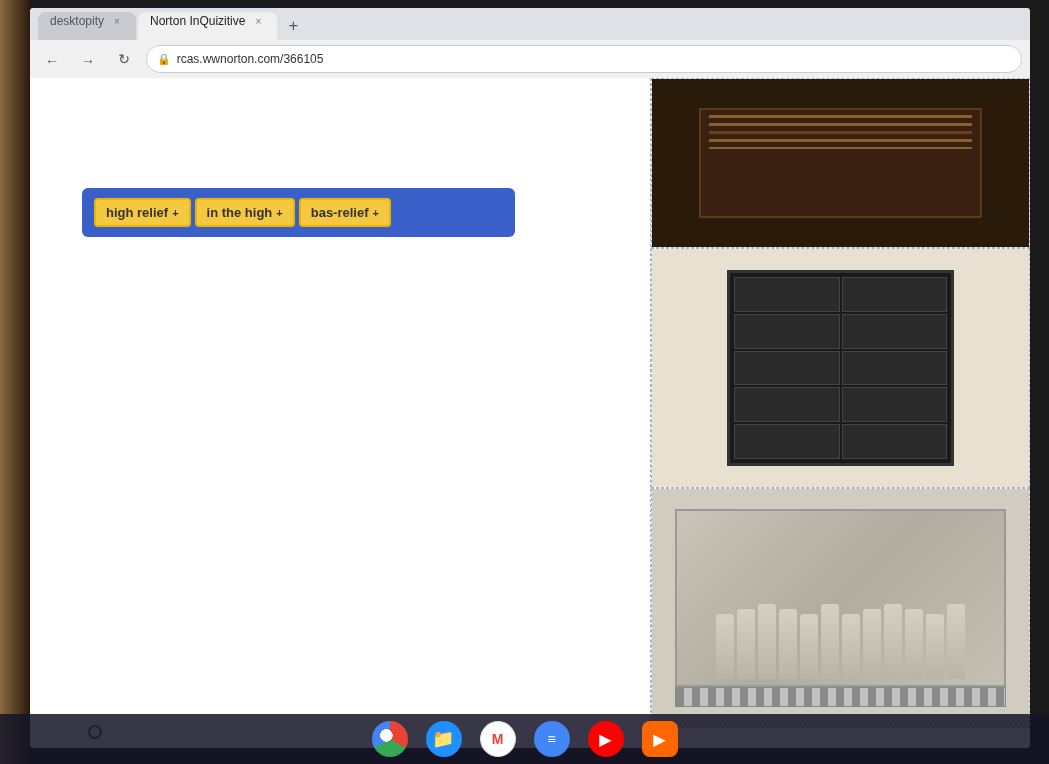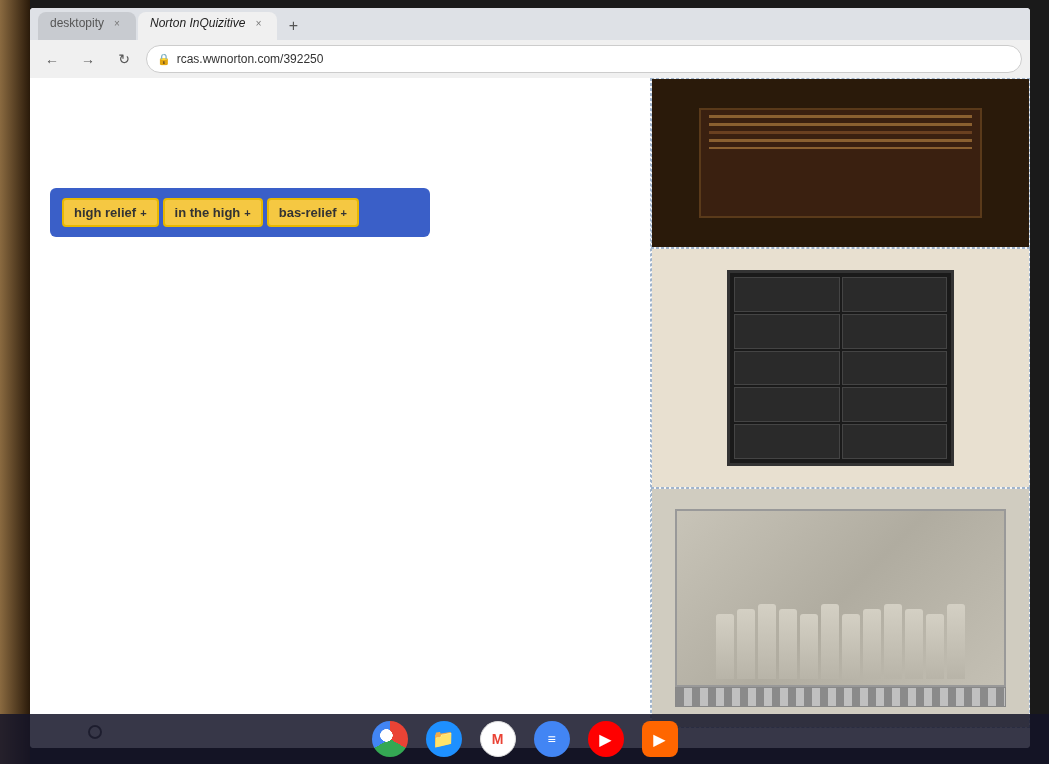--- a/index.html
+++ b/index.html
@@ -36,39 +36,38 @@
       display: flex;
       align-items: center;
       height: 32px;
       background: #dee1e6;
       padding: 4px 8px 0;
       gap: 2px;
     }
 
     .tab {
       display: flex;
-      align-items: flex-start;
+      align-items: flex-end;
       height: 28px;
-      padding: 4px 12px;
+      padding: 12px 12px;
       border-radius: 8px 8px 0 0;
       font-size: 12px;
       gap: 6px;
       cursor: pointer;
       max-width: 200px;
     }
 
     .tab.inactive {
       background: #c8cbd0;
       color: #555;
     }
 
     .tab.active {
       background: #f0f0f0;
       color: #222;
-      font-style: italic;
     }
 
     .tab-title {
       white-space: nowrap;
       overflow: hidden;
       text-overflow: ellipsis;
       max-width: 140px;
     }
 
     .tab-close {
@@ -151,22 +150,23 @@
     }
 
     
     .tags-container {
       display: flex;
       gap: 4px;
       flex-wrap: wrap;
       background: #3a5fc8;
       padding: 10px 12px;
       border-radius: 6px;
-      width: 380px;
+      width: 433px;
       margin-top: 90px;
+      margin-left: 32px;
     }
 
     .tag-btn {
       background: #f5c842;
       border: 2px solid #e8b800;
       border-radius: 4px;
       padding: 5px 10px;
       font-size: 13px;
       font-weight: 600;
       color: #333;
@@ -382,21 +382,21 @@
       </div>
       <div class="tab-new">+</div>
     </div>
 
     <div class="nav-bar">
       <div class="nav-btn">←</div>
       <div class="nav-btn">→</div>
       <div class="nav-btn">↻</div>
       <div class="address-bar">
         <span class="lock-icon">🔒</span>
-        <span>rcas.wwnorton.com/392250</span>
+        <span>rcas.wwnorton.com/366105</span>
       </div>
     </div>
 
   </div>
 
   <div class="page-content">
 
     <div class="main-area">
 
       <div class="tags-container">

